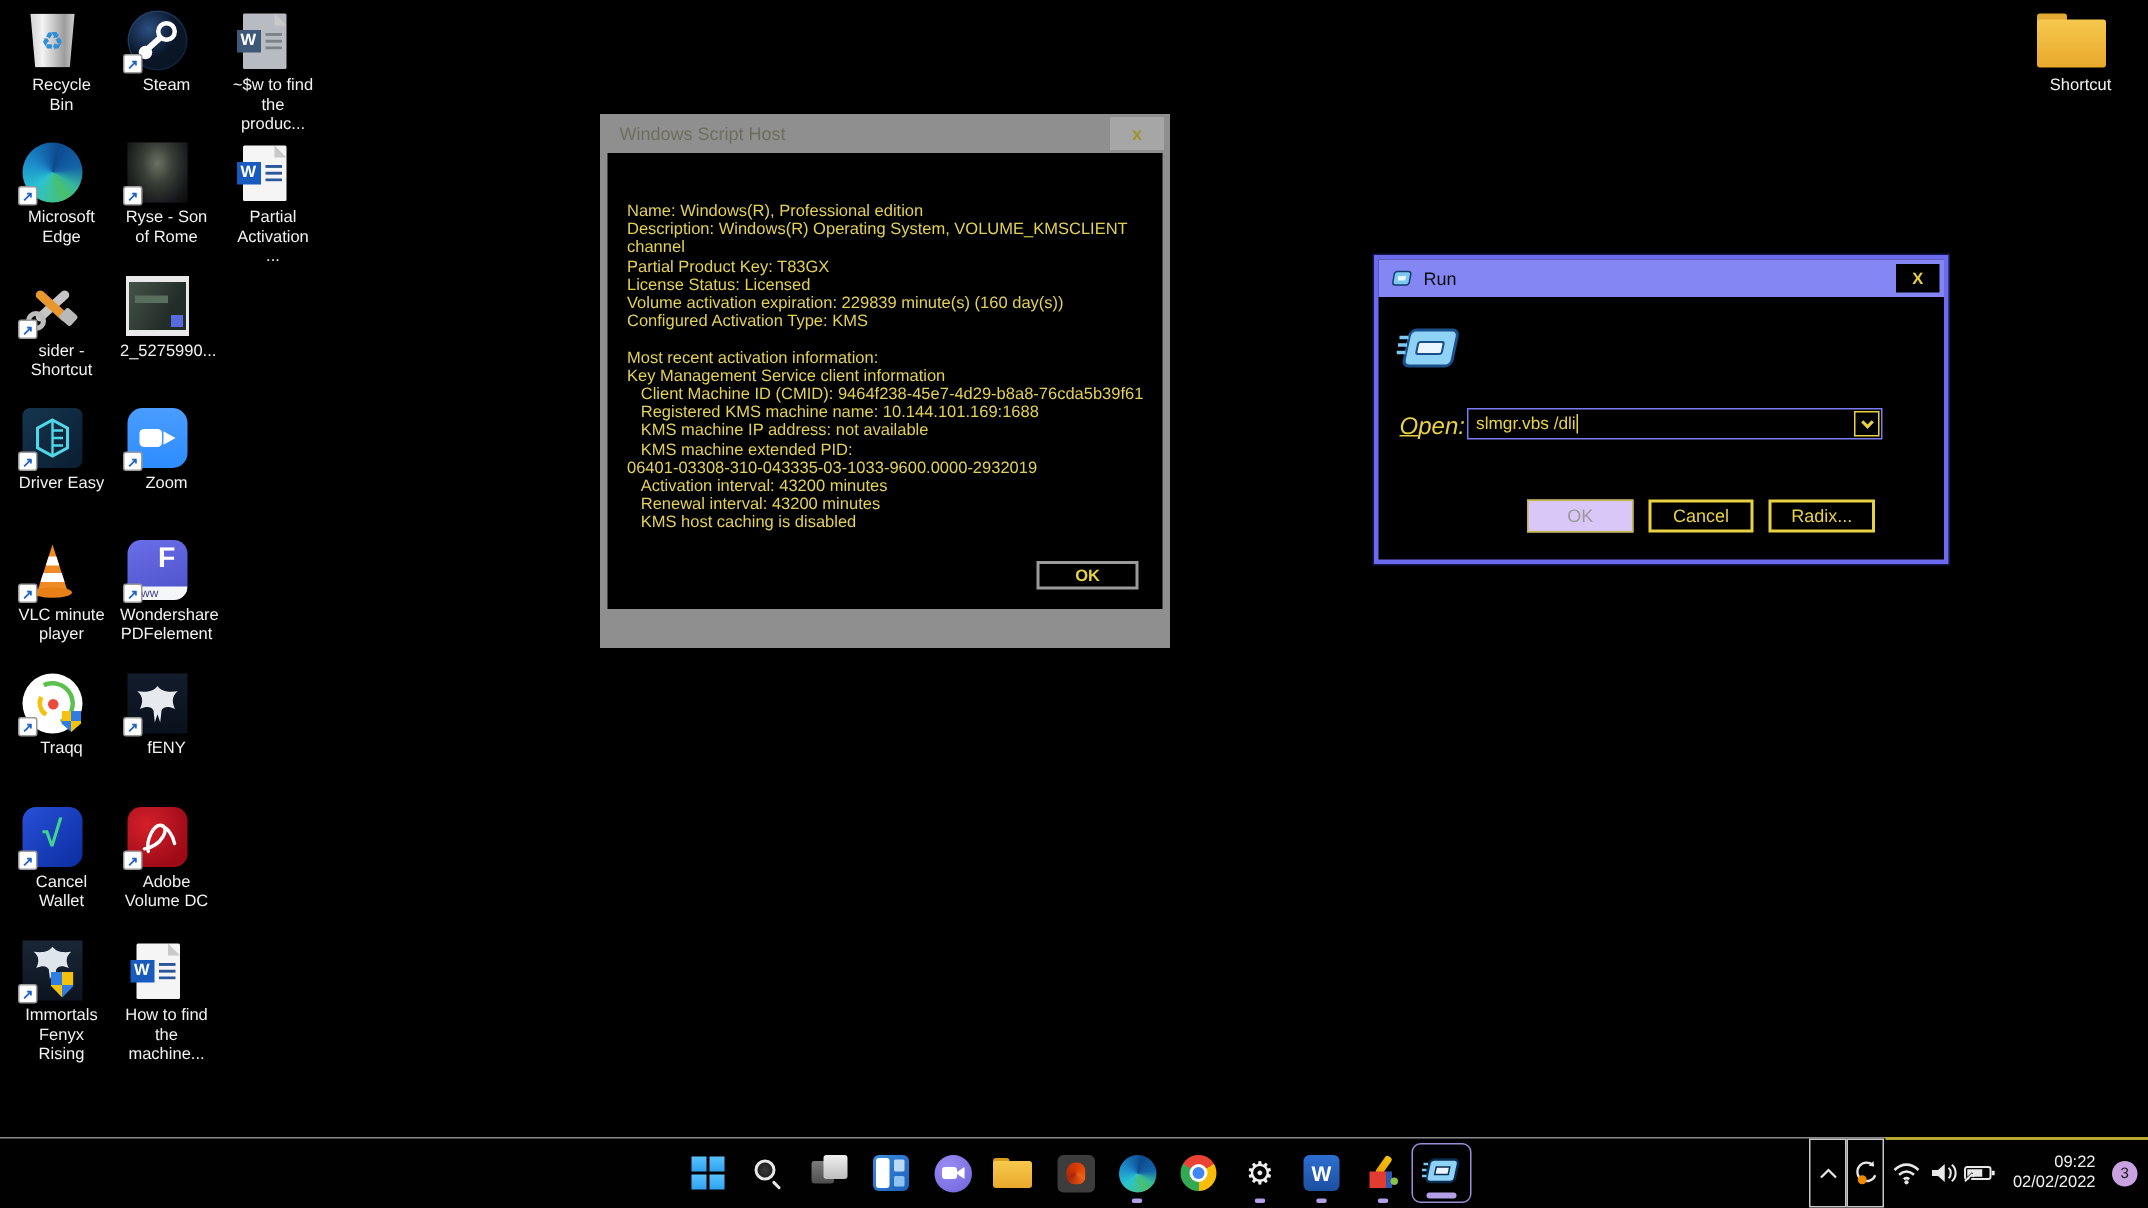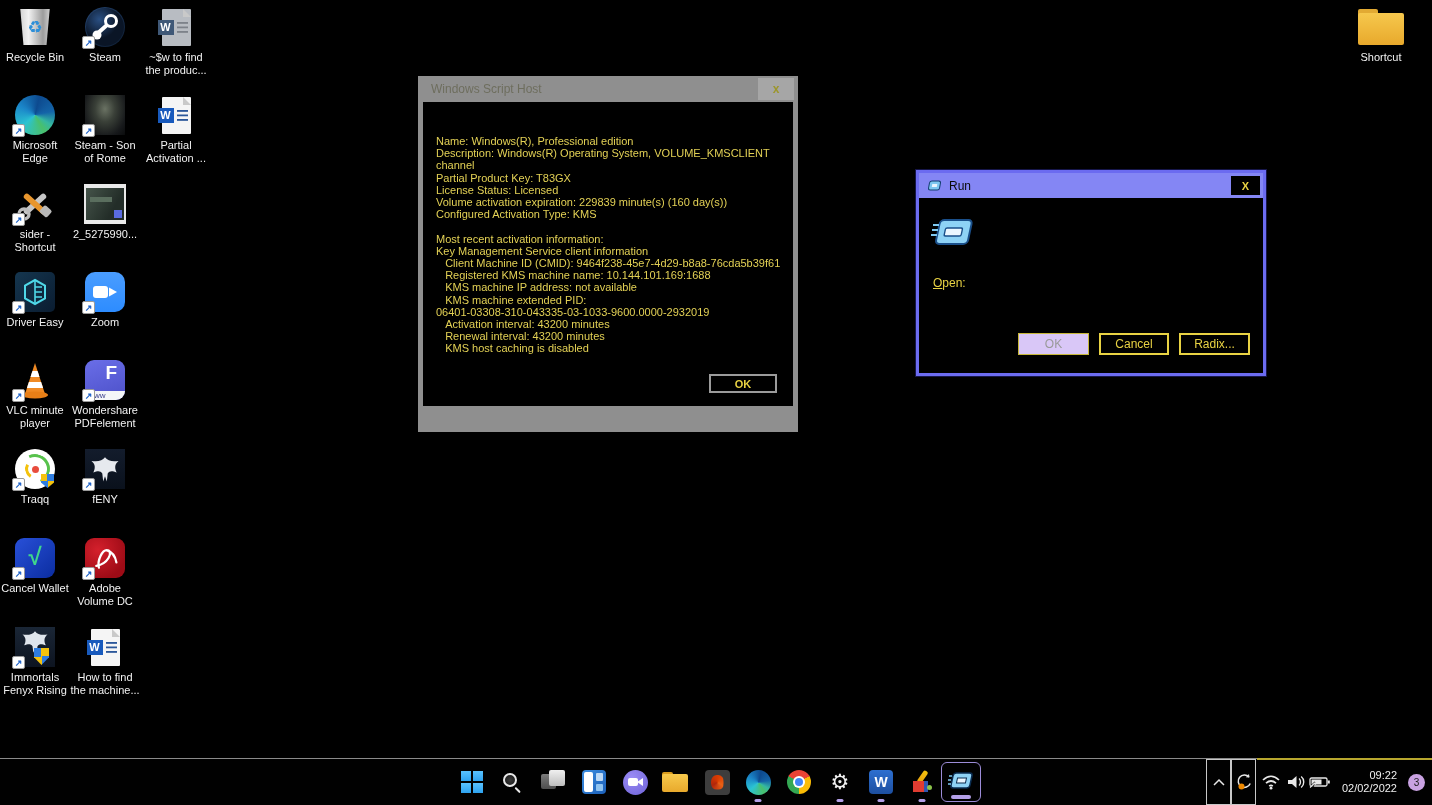--- a/index.html
+++ b/index.html
@@ -1,20 +1,20 @@
 <!DOCTYPE html>
 <html><head>
 <meta charset="utf-8">
 <style>
   * { margin:0; padding:0; box-sizing:border-box; }
   html,body { width:1432px; height:805px; overflow:hidden; background:#000; font-family:"Liberation Sans", sans-serif; }
 
   
   .cell { position:absolute; width:70px; display:flex; flex-direction:column; align-items:center; cursor:default; }
-  .cell .lbl { margin-top:3px; font-size:11px; line-height:13px; color:#f2f2f2; text-align:center; text-shadow:1px 1px 2px #000; max-width:74px; }
+  .cell .lbl { margin-top:3px; font-size:11px; line-height:13px; color:#f2f2f2; text-align:center; text-shadow:1px 1px 2px #000; max-width:74px;padding-left:12px; }
   .ic { width:42px; height:42px; position:relative; display:flex; align-items:center; justify-content:center; }
   .sc-badge { position:absolute; left:-2px; bottom:-1px; width:13px; height:13px; background:#fff; border:1px solid #9a9a9a; border-radius:2px;
               display:flex; align-items:center; justify-content:center; font-size:9px; font-weight:bold; color:#1e62c8; }
   .sc-badge::after { content:"\2197"; }
 
   
   .bin { width:32px; height:36px; background:linear-gradient(90deg,#cfcfcf,#f2f2f2 30%,#9c9c9c 75%,#d8d8d8); clip-path:polygon(4% 0,96% 0,86% 100%,14% 100%); position:relative; display:flex; align-items:center; justify-content:center; }
   .bin::before { content:"\267B"; color:#2e8fd8; font-size:17px; }
   
   .steam-c { width:40px; height:40px; border-radius:50%; background:radial-gradient(circle at 35% 30%,#2a4f82,#12253f 70%,#0a1526); }
@@ -64,36 +64,36 @@
   .radix { width:40px; height:40px; border-radius:9px; background:linear-gradient(135deg,#2850d8,#0b2da0); display:flex; align-items:center; justify-content:center; }
   .radix::before { content:"\221A"; color:#3fd68c; font-size:24px; font-weight:bold; margin-top:-3px; }
   
   .acro { width:40px; height:40px; border-radius:9px; background:radial-gradient(circle at 32% 30%,#d4202c,#9e0b16 75%); display:flex; align-items:center; justify-content:center; }
   
   .folder-big { width:46px; height:36px; position:relative; }
   .folder-big::before { content:""; position:absolute; top:0; left:0; width:20px; height:10px; background:#e2aa33; border-radius:2px 2px 0 0; }
   .folder-big::after { content:""; position:absolute; top:4px; left:0; right:0; bottom:0; background:linear-gradient(180deg,#f6c84d,#e8a92c); border-radius:2px; }
 
   
-  .wsh { position:absolute; left:418px; top:76px; width:380px; height:356px; background:#8f8f8f; padding:0 5px 5px 5px; box-shadow:2px 3px 8px rgba(0,0,0,.9); }
+  .wsh { position:absolute; left:400px; top:76px; width:380px; height:356px; background:#8f8f8f; padding:0 5px 5px 5px; box-shadow:2px 3px 8px rgba(0,0,0,.9); }
   .wsh-title { height:26px; display:flex; align-items:center; position:relative; }
   .wsh-title .t { font-size:12px; color:#6e6e5e; padding-left:8px; }
   .wsh-close { position:absolute; right:-1px; top:2px; width:36px; height:22px; background:#a6a6a6; color:#9c962c; font-size:12px; font-weight:bold; display:flex; align-items:center; justify-content:center; }
   .wsh-body { width:100%; height:304px; background:#000; position:relative; }
   .wsh-text { position:absolute; left:13px; top:33px; right:10px; color:#e3d155; font-size:11px; line-height:12.2px; white-space:pre-wrap; }
   .wsh-ok { position:absolute; right:16px; bottom:13px; width:68px; height:19px; background:#000; border:2px solid #9b9b9b; color:#e8d243; font-size:11px; font-weight:bold; display:flex; align-items:center; justify-content:center; }
 
   
-  .run { position:absolute; left:916px; top:170px; width:350px; height:206px; background:#000; border:3px solid #6b6bf0; box-shadow:0 0 0 1px #16164a, 3px 4px 10px rgba(0,0,0,.9); }
+  .run { position:absolute; left:916px; top:170px; width:383px; height:206px; background:#000; border:3px solid #6b6bf0; box-shadow:0 0 0 1px #16164a, 3px 4px 10px rgba(0,0,0,.9); }
   .run-title { height:25px; background:#8486f4; display:flex; align-items:center; position:relative; padding-left:8px; }
   .run-title .t { font-size:12px; color:#0a0a0a; margin-left:7px; }
   .run-close { position:absolute; right:3px; top:3px; width:29px; height:19px; background:#000; color:#e8d243; font-weight:bold; font-size:11px; display:flex; align-items:center; justify-content:center; }
   .run-prompt { position:absolute; left:62px; top:47px; width:266px; color:#e8d243; font-size:12px; line-height:16.5px; }
   .run-bigicon { position:absolute; left:12px; top:44px; }
-  .run-openlbl { position:absolute; left:14px; top:103px; color:#e8d243; font-size:12px; }
+  .run-openlbl { position:absolute; left:14px; top:103px; color:#e8d243; font-size:16px;font-style:italic; }
   .mn { display:inline-block; }
   .mn::first-letter { text-decoration:underline; }
   .run-input { position:absolute; left:59px; top:99px; width:277px; height:21px; background:#000; border:1px solid #7b7af2; display:flex; align-items:center; padding-left:5px; }
   .run-input .val { color:#e8d243; font-size:11.5px; }
   .caret { display:inline-block; width:1px; height:13px; background:#e8d243; margin-left:1px; }
   .run-drop { position:absolute; right:1px; top:1px; width:17px; height:17px; border:1px solid #e8d243; background:#000; display:flex; align-items:center; justify-content:center; }
   .run-drop i { width:6px; height:6px; border-right:2px solid #e8d243; border-bottom:2px solid #e8d243; transform:rotate(45deg) translate(-1px,-1px); }
   .run-btn { position:absolute; top:160px; height:22px; width:71px; display:flex; align-items:center; justify-content:center; font-size:12px; }
   .run-ok { left:99px; background:#d9c7f7; border:1px solid #c8b83a; color:#9a9a9a; }
   .run-cancel { left:180px; background:#000; border:2px solid #e8d243; color:#e8d243; width:70px; }
@@ -185,21 +185,21 @@
       <div class="edge-c"></div>
     <span class="sc-badge"></span>
     </div>
   <div class="lbl">Microsoft Edge</div>
 </div>
 <div class="cell" style="left:70px;top:94px">
   <div class="ic">
       <div class="ryse"></div>
     <span class="sc-badge"></span>
     </div>
-  <div class="lbl">Steam - Son of Rome</div>
+  <div class="lbl">Ryse - Son of Rome</div>
 </div>
 <div class="cell" style="left:141px;top:94px">
   <div class="ic">
       <div class="doc">
         <span class="wblk">W</span>
         <span class="dlines"></span>
       </div>
     </div>
   <div class="lbl">Partial Activation ...</div>
 </div>
@@ -393,20 +393,27 @@
 
   <svg class="run-bigicon" width="42" height="32" viewBox="0 0 42 32">
     <g transform="skewX(-12) translate(8,0)">
       <rect x="2" y="3" width="32" height="24" rx="4" fill="#8ed2f5" stroke="#1a4f8a" stroke-width="2"></rect>
       <rect x="9" y="11" width="17" height="8" rx="1.5" fill="#eaf6ff" stroke="#1a4f8a" stroke-width="1.4"></rect>
     </g>
     <path d="M2 8 H8 M1 13 H7 M0 18 H6" stroke="#7ec8f0" stroke-width="2.2"></path>
   </svg>
 
   <span class="run-openlbl mn">Open:</span>
+  <div class="run-input">
+    <span class="val">slmgr.vbs /dli</span>
+      <span class="caret"></span>
+    <span class="run-drop">
+        <i></i>
+      </span>
+  </div>
 
   <div class="run-btn run-ok">OK</div>
   <div class="run-btn run-cancel">Cancel</div>
   <div class="run-btn run-browse mn">Radix...</div>
 </div>
 
 <div class="taskbar">
   <div class="tb-yellow"></div>
 
   <div class="tb-btn" style="left:452px">

